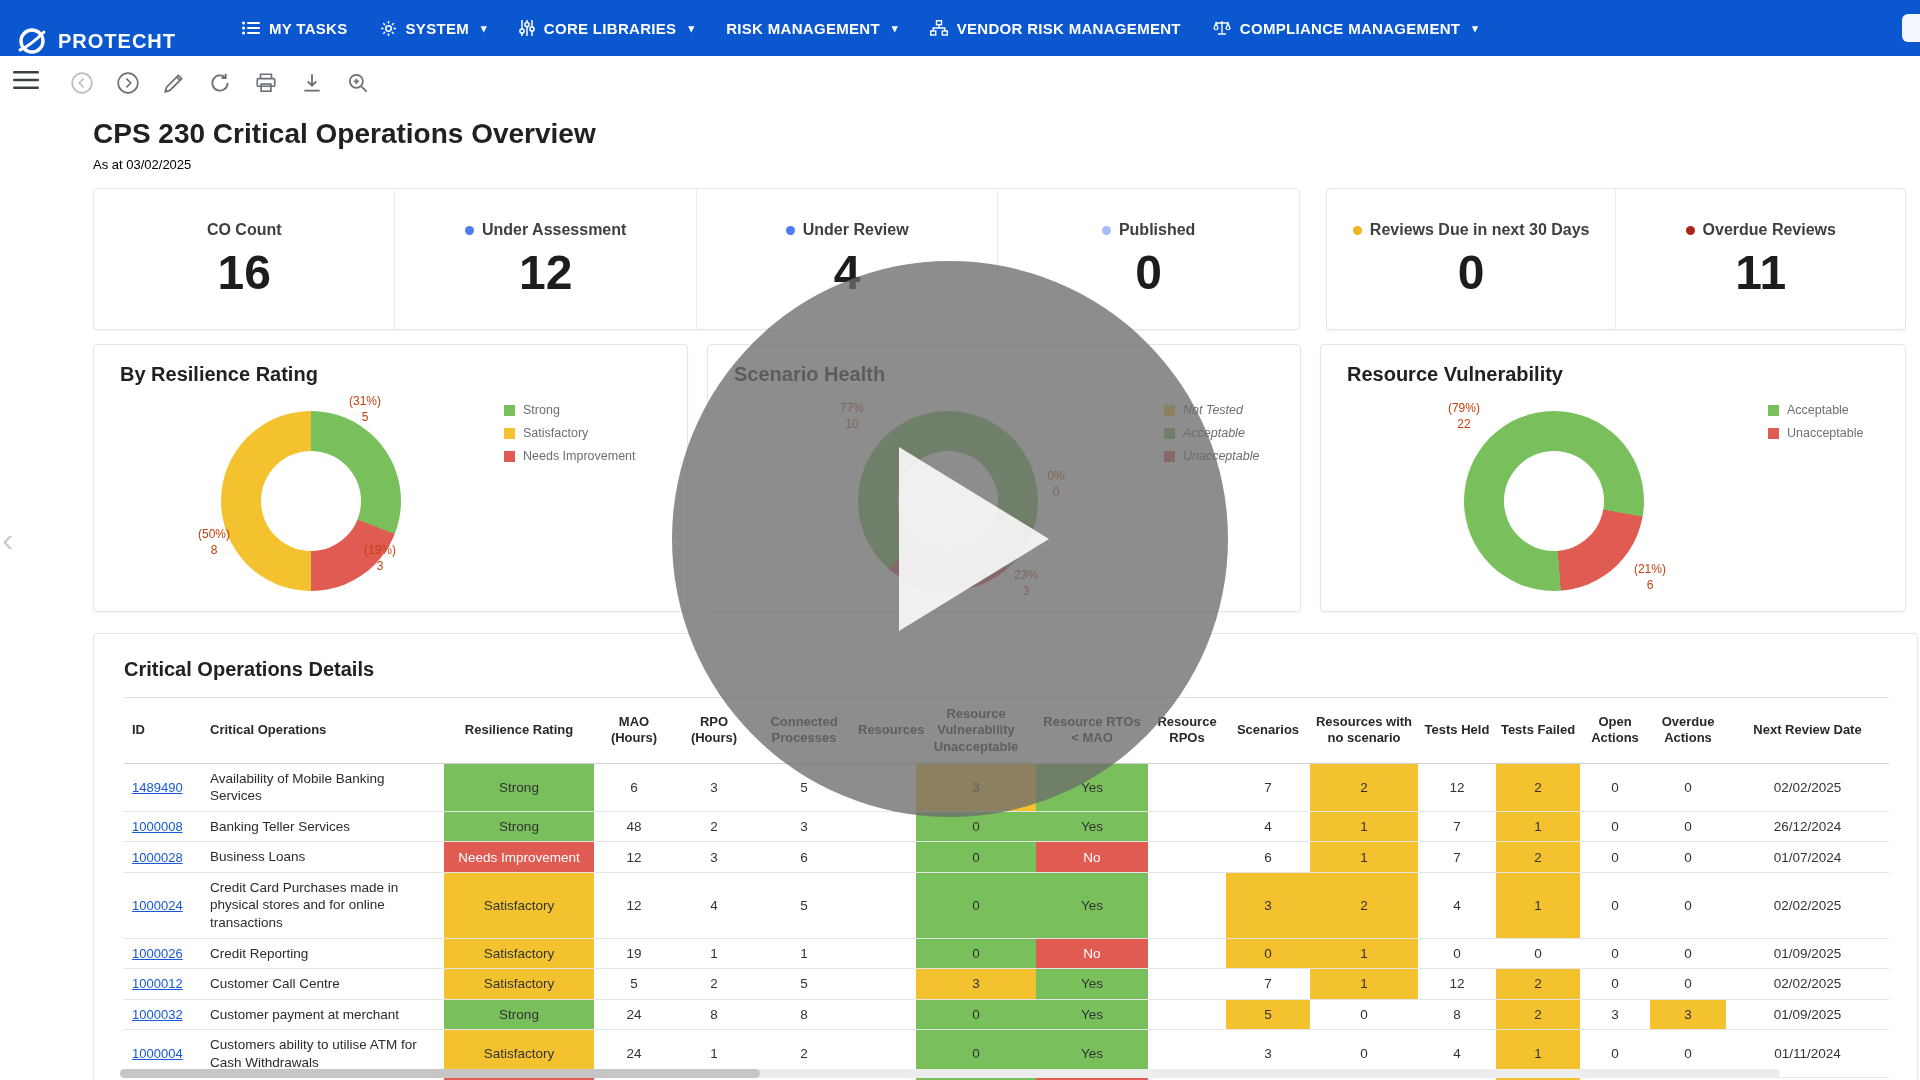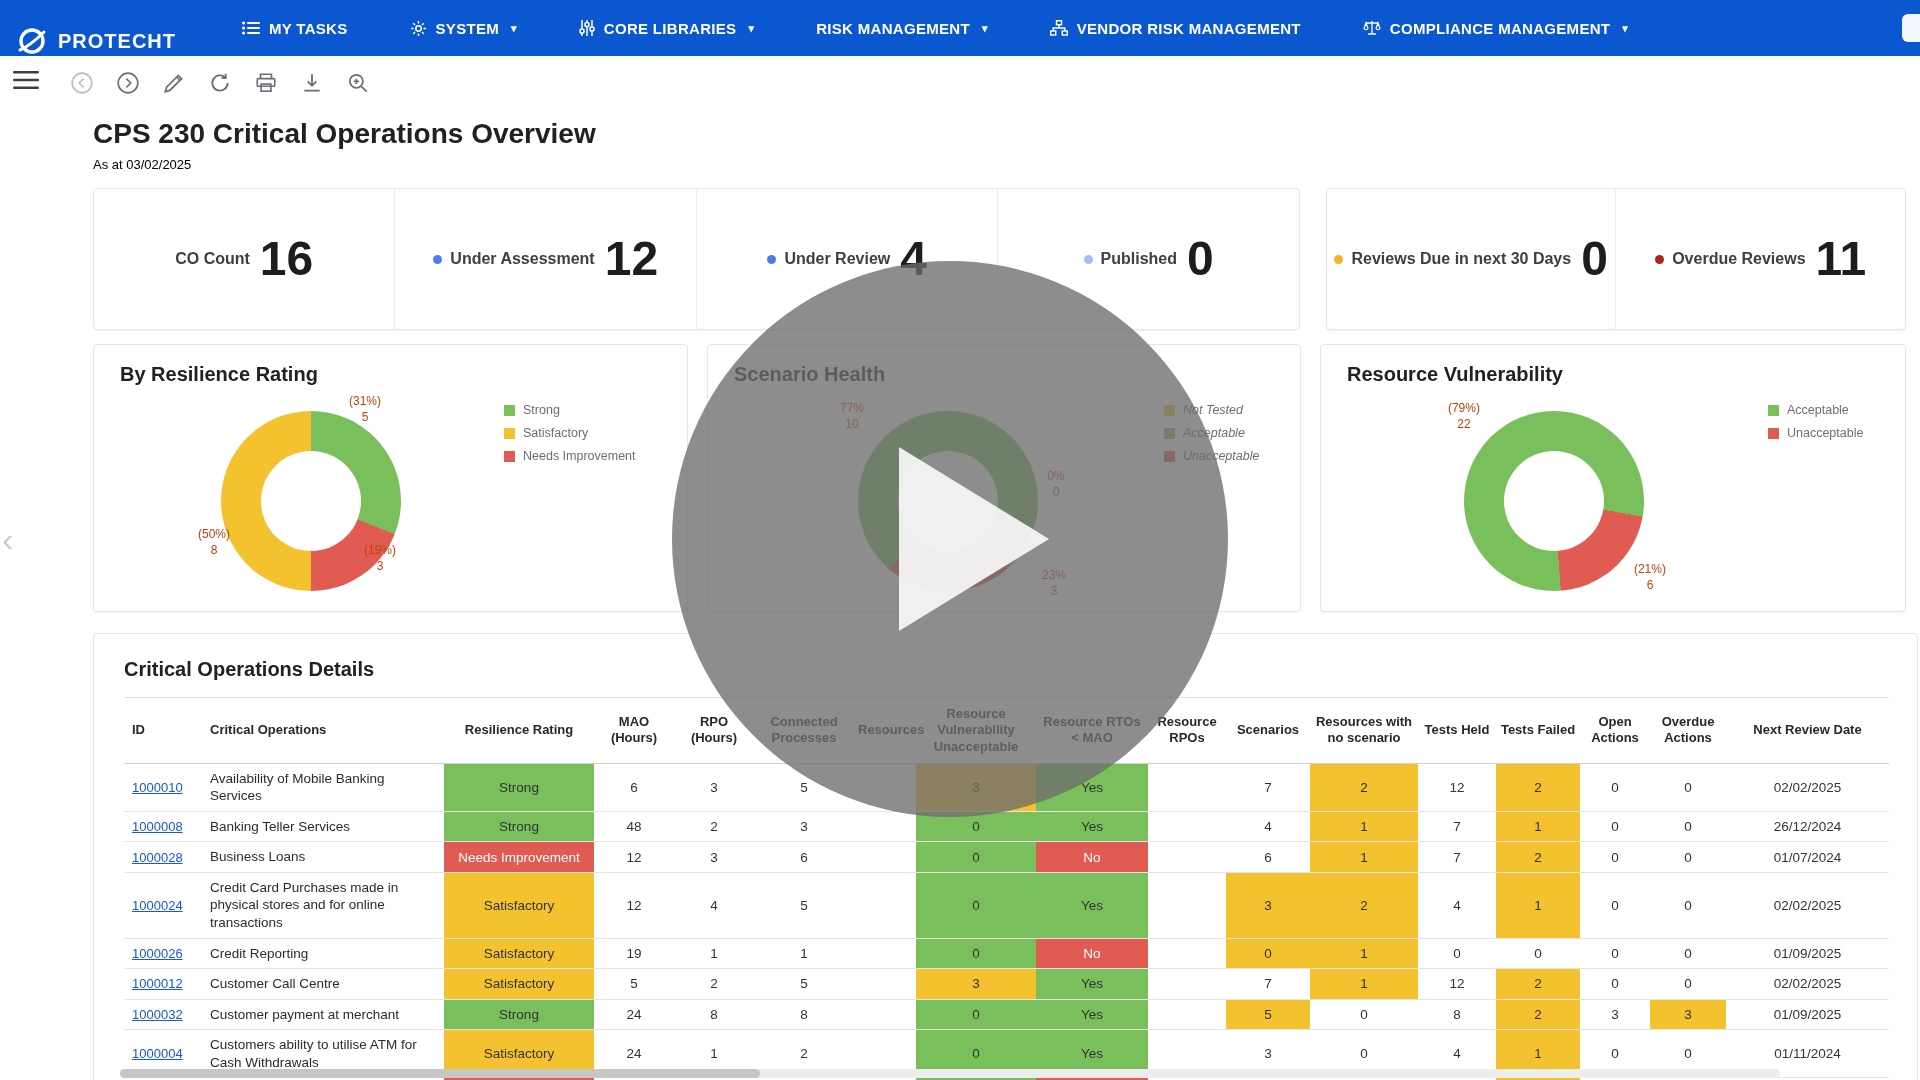--- a/index.html
+++ b/index.html
@@ -5,21 +5,21 @@
   * { margin:0; padding:0; box-sizing:border-box; }
   html,body { width:1920px; height:1080px; overflow:hidden; background:#fff;
     font-family:"Liberation Sans", sans-serif; color:#222; }
 
   
   .topnav { height:56px; background:#0b57d0; display:flex; align-items:center;
     color:#fff; padding:0 0 0 16px; position:relative; }
   .brand { display:flex; align-items:center; gap:10px; margin-right:66px; cursor:pointer;margin-top:26px; }
   .brand-logo { width:32px; height:32px; display:inline-flex; }
   .brand-name { font-size:20px; font-weight:700; letter-spacing:1px; }
-  .nav-items { display:flex; gap:62px; flex:1; }
+  .nav-items { display:flex; gap:32px; flex:1; }
   .nav-item { display:flex; align-items:center; gap:9px; font-size:15px; font-weight:600;
     letter-spacing:.3px; white-space:nowrap; cursor:pointer; }
   .nav-ico { display:inline-flex; align-items:center; }
   .caret { font-size:11px; margin-left:3px; }
   .nav-edge-icon { position:absolute; right:-10px; top:14px; width:28px; height:28px;
     background:#fff; border-radius:6px; opacity:.95; cursor:pointer; }
 
   
   .main { display:flex; height:1024px; }
   .rail { width:52px; background:#fff; flex:none; padding-top:14px; text-align:center; }
@@ -36,21 +36,21 @@
   .page-sub { font-size:13px; color:#000000; margin-top:7px; }
 
   .card { background:#fff; border:1px solid #e3e6ea; border-radius:4px;
     box-shadow:0 1px 2px rgba(0,0,0,.05); }
 
   
   .kpi-row { display:flex; gap:26px; margin:16px 14px 0 41px; height:142px; }
   .kpi-card { display:flex; }
   .kpi-card-1 { width:1215px; }
   .kpi-card-2 { width:584px; }
-  .kpi-seg { flex:1; display:flex; flex-direction:row; align-items:center;
+  .kpi-seg { flex:1; display:flex; flex-direction:column; align-items:center;
     justify-content:center; gap:10px; cursor:pointer; }
   .kpi-seg + .kpi-seg { border-left:1px solid #ececec; }
   .kpi-label-row { display:flex; align-items:center; gap:8px; }
   .kpi-dot { width:9px; height:9px; border-radius:50%; display:inline-block; }
   .kpi-label { font-size:16px; font-weight:600; color:#3c4043; }
   .kpi-value { font-size:48px; font-weight:700; color:#1d1d1f; line-height:1; }
 
   
   .charts-row { display:flex; gap:19px; margin:14px 14px 0 41px; height:268px; }
   .chart-card { position:relative; }
@@ -305,21 +305,21 @@
           <div class="chart-title">Scenario Health</div>
           <div class="donut" style="left: 150px; top: 66px; background: conic-gradient(from 221deg, rgb(121, 191, 91) 0deg, rgb(121, 191, 91) 277.2deg, rgb(224, 92, 82) 277.2deg, rgb(224, 92, 82) 360deg);"></div>
           <div class="donut-label" style="left: 114px; top: 55px;">
             <div>77%</div>
             <div>10</div>
           </div>
           <div class="donut-label" style="left: 318px; top: 123px;">
             <div>0%</div>
             <div>0</div>
           </div>
-          <div class="donut-label" style="left: 316px; top: 222px;">
+          <div class="donut-label" style="left: 288px; top: 222px;">
             <div>23%</div>
             <div>3</div>
           </div>
           <div class="legend" style="left: 456px; top: 58px; font-style: italic;">
             <div class="legend-item">
               <span class="legend-swatch" style="background: rgb(244, 194, 47);"></span>
               <span class="legend-label">Not Tested</span>
             </div>
             <div class="legend-item">
               <span class="legend-swatch" style="background: rgb(121, 191, 91);"></span>
@@ -392,21 +392,21 @@
               <th>Resources with no scenario</th>
               <th>Tests Held</th>
               <th>Tests Failed</th>
               <th>Open Actions</th>
               <th>Overdue Actions</th>
               <th>Next Review Date</th>
             </tr>
           </thead>
           <tbody>
             <tr class="table-row">
-              <td class="cell-id"><a class="id-link" href="#">1000010</a></td>
+              <td class="cell-id"><a class="id-link" href="#">1489490</a></td>
               <td class="cell-name">Availability of Mobile Banking Services</td>
               <td class="cell-rating bg-green">Strong</td>
               <td>6</td>
               <td>3</td>
               <td>5</td>
               <td></td>
               <td class="bg-yellow">3</td>
               <td class="bg-green">Yes</td>
               <td></td>
               <td>7</td>

